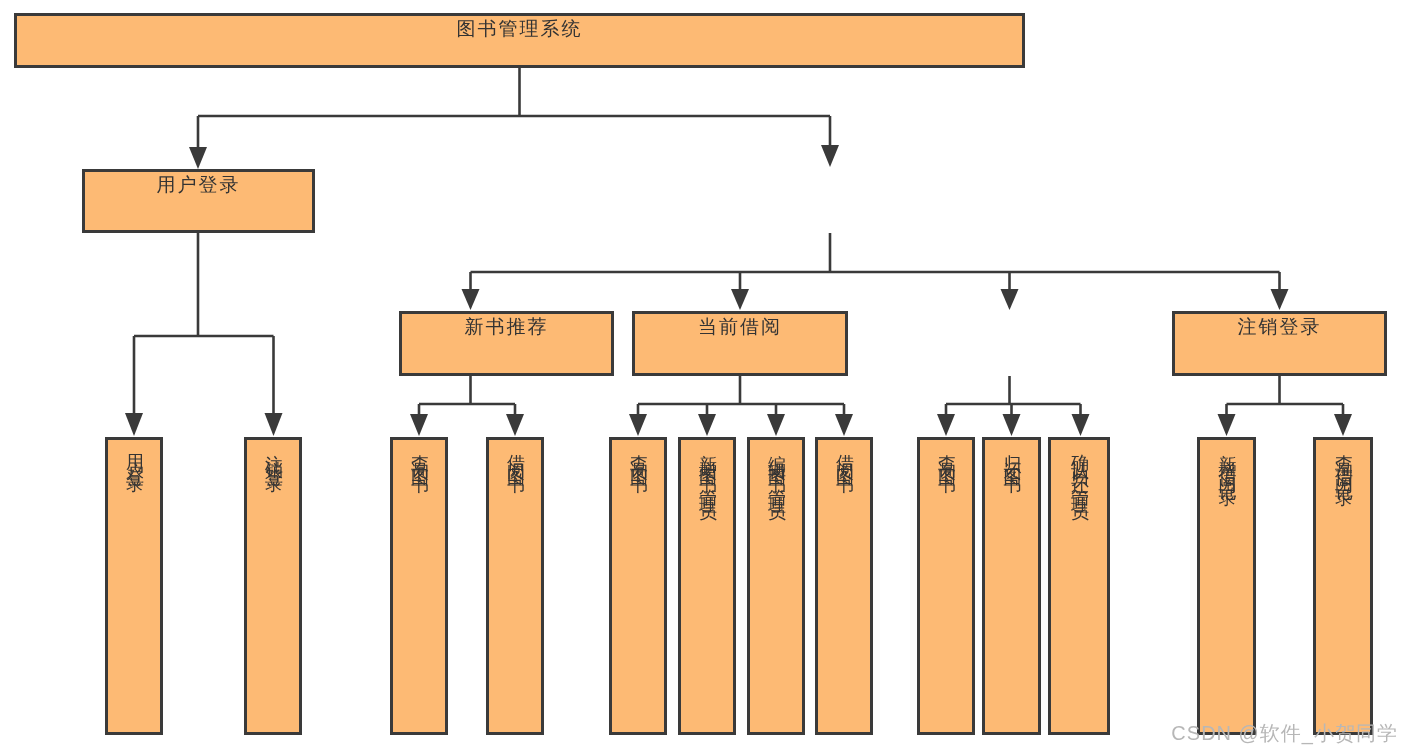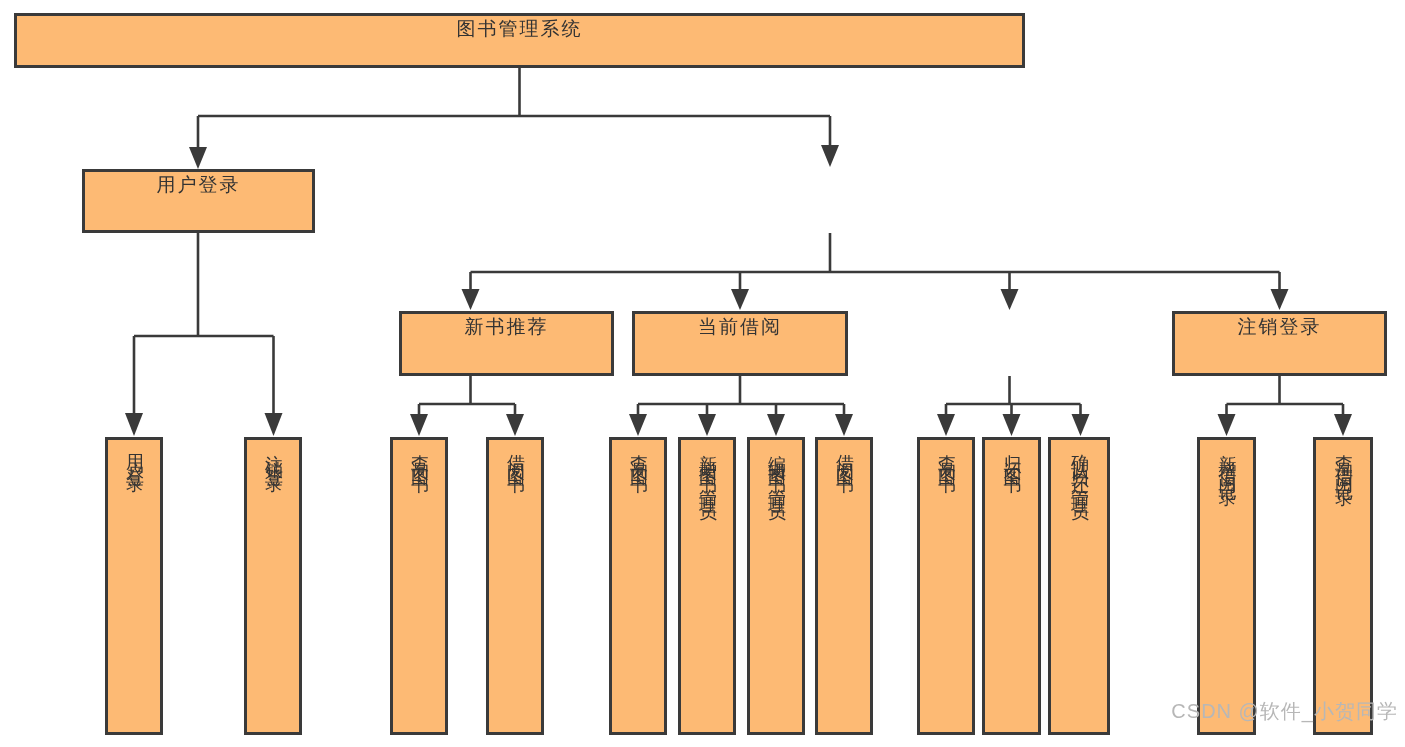--- a/index.html
+++ b/index.html
@@ -45,21 +45,21 @@
     text-orientation: mixed;
     font-size: 18px;
     letter-spacing: 7px;
     line-height: 1;
     color: var(--text, #333333);
     white-space: nowrap;
   }
   .watermark {
     position: absolute;
     right: 7px;
-    bottom: 22px;
+    bottom: 0;
     font-size: 20px;
     letter-spacing: 1px;
     color: var(--wm, #b7b7b7);
     z-index: 5;
     white-space: nowrap;
   }
   
   .n-root      { left: 14px;  top: 13px;  width: 1011px; height: 55px; }
   .n-l2-0     { left: 82px;  top: 169px; width: 233px;  height: 64px; }
   .n-l2-1     { left: 712px; top: 168px; width: 236px;  height: 65px; }

